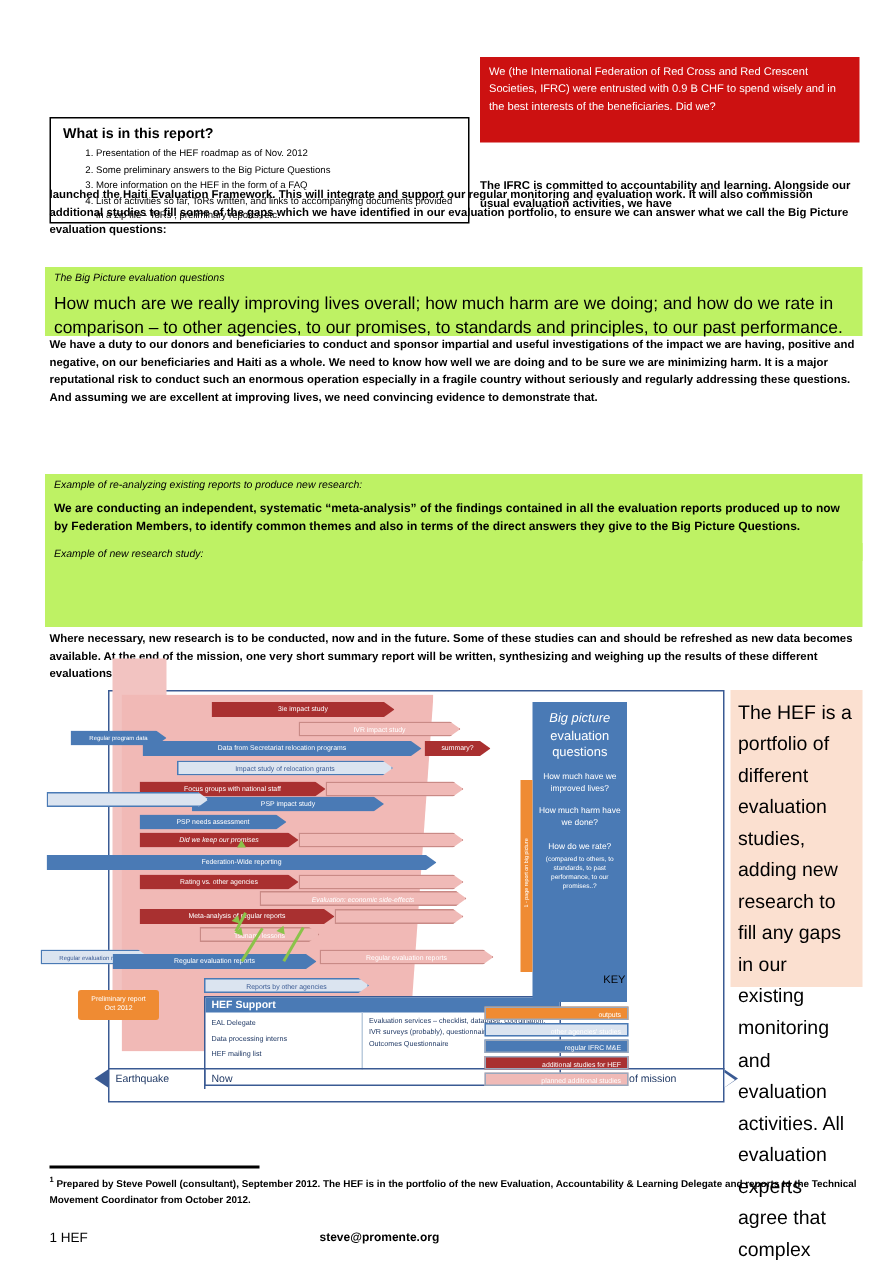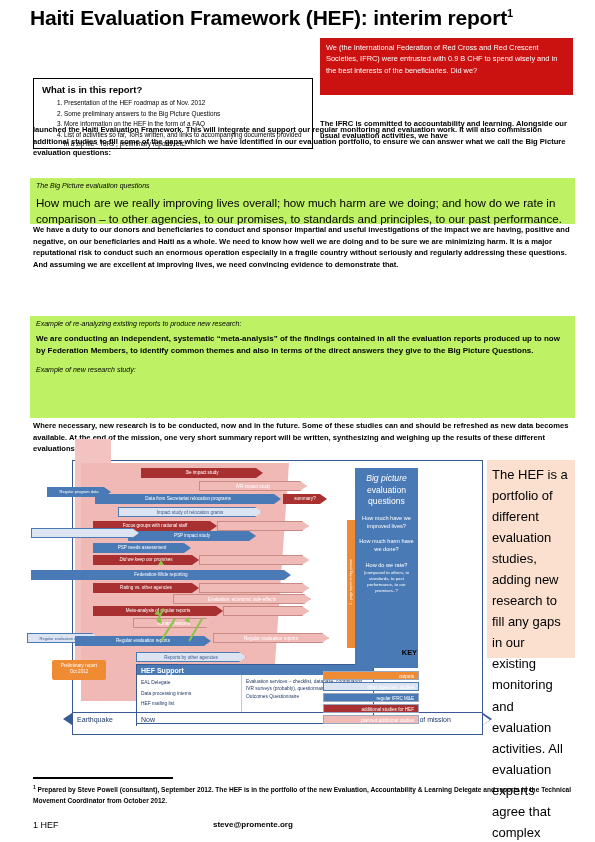--- a/index.html
+++ b/index.html
@@ -143,21 +143,21 @@
     background:#ef8b33;
   }
   .orange-strip span{
     position:absolute;left:-58px;top:60px;width:126px;
     transform:rotate(-90deg);color:#fff;font-size:3.6px;text-align:center;
     line-height:1.1;
   }
 
   
   .key{position:absolute;left:323px;top:648px;width:96px;}
-  .key .klabel{text-align:right;font-size:7.4px;font-weight:bold;
+  .key .klabel{text-align:right;font-size:7.4px;font-weight:normal;
     color:#000;margin-bottom:14px;padding-right:2px;}
   .key .kitem{
     height:9px;line-height:9px;font-size:4.6px;color:#fff;
     text-align:right;padding-right:4px;margin-bottom:2px;box-sizing:border-box;
   }
   .k-out{background:#ef8b33;border:.8px solid #9aa8bd;}
   .k-other{background:#dbe4f0;color:#1f3864;border:.8px solid #4a7ab5;}
   .k-reg{background:#4a7ab5;border:.8px solid #9aa8bd;}
   .k-add{background:#a93030;border:.8px solid #9aa8bd;}
   .k-plan{background:#f0bab7;border:.8px solid #9aa8bd;}
@@ -178,23 +178,20 @@
   .footnote sup{font-size:5px;}
   .footer{position:absolute;left:33px;top:820px;width:540px;font-size:9px;}
   .footer .f-left{position:absolute;left:0;top:0;}
   .footer .f-mid{position:absolute;left:180px;top:0;font-weight:bold;font-size:8px;}
 </style>
 </head>
 <body>
 
 <div class="page">
 
-  <div class="title">
-    <span>Haiti Evaluation Framework (HEF): interim report</span><sup>1</sup>
-  </div>
 
   <div class="report-box">
     <h2>What is in this report?</h2>
     <ol>
       <li>Presentation of the HEF roadmap as of Nov. 2012</li>
       <li>Some preliminary answers to the Big Picture Questions</li>
       <li>More information on the HEF in the form of a FAQ</li>
       <li>List of activities so far, ToRs written, and links to accompanying documents  provided in a zip file - ToRs , preliminary reports, etc.</li>
     </ol>
   </div>

